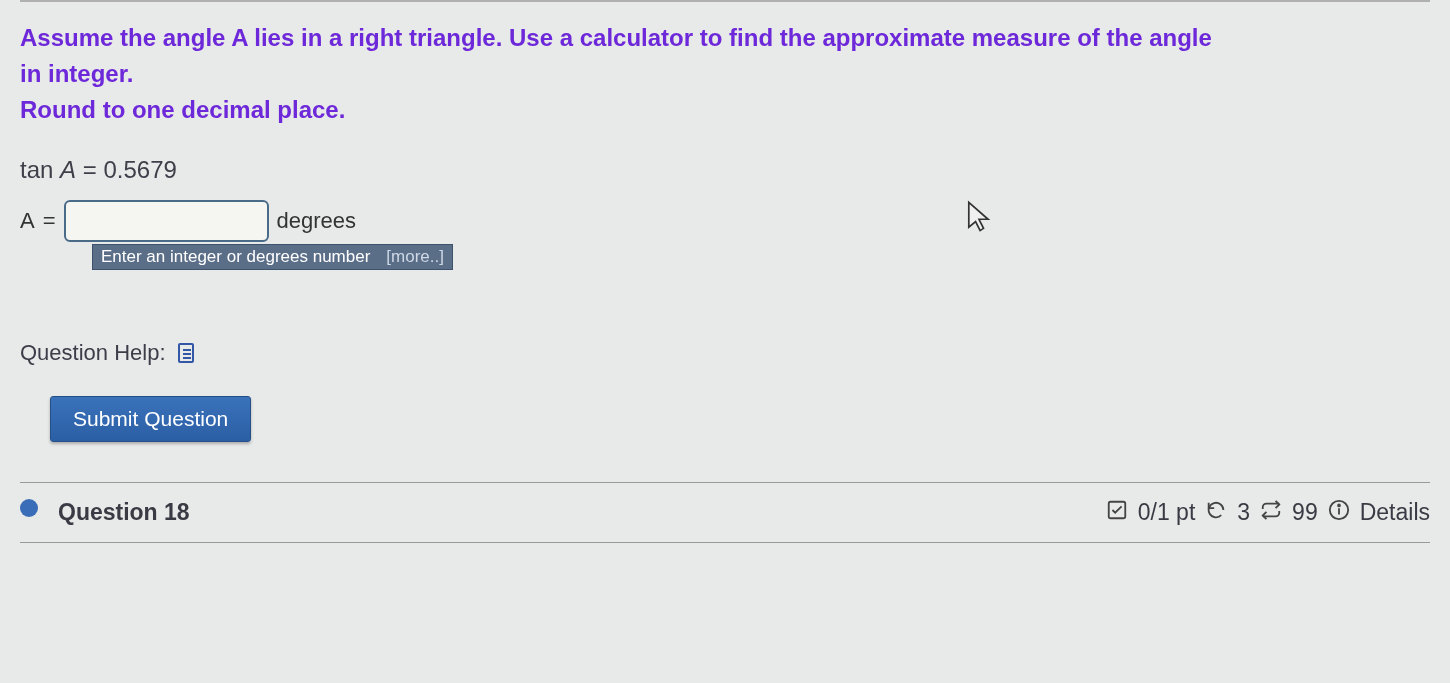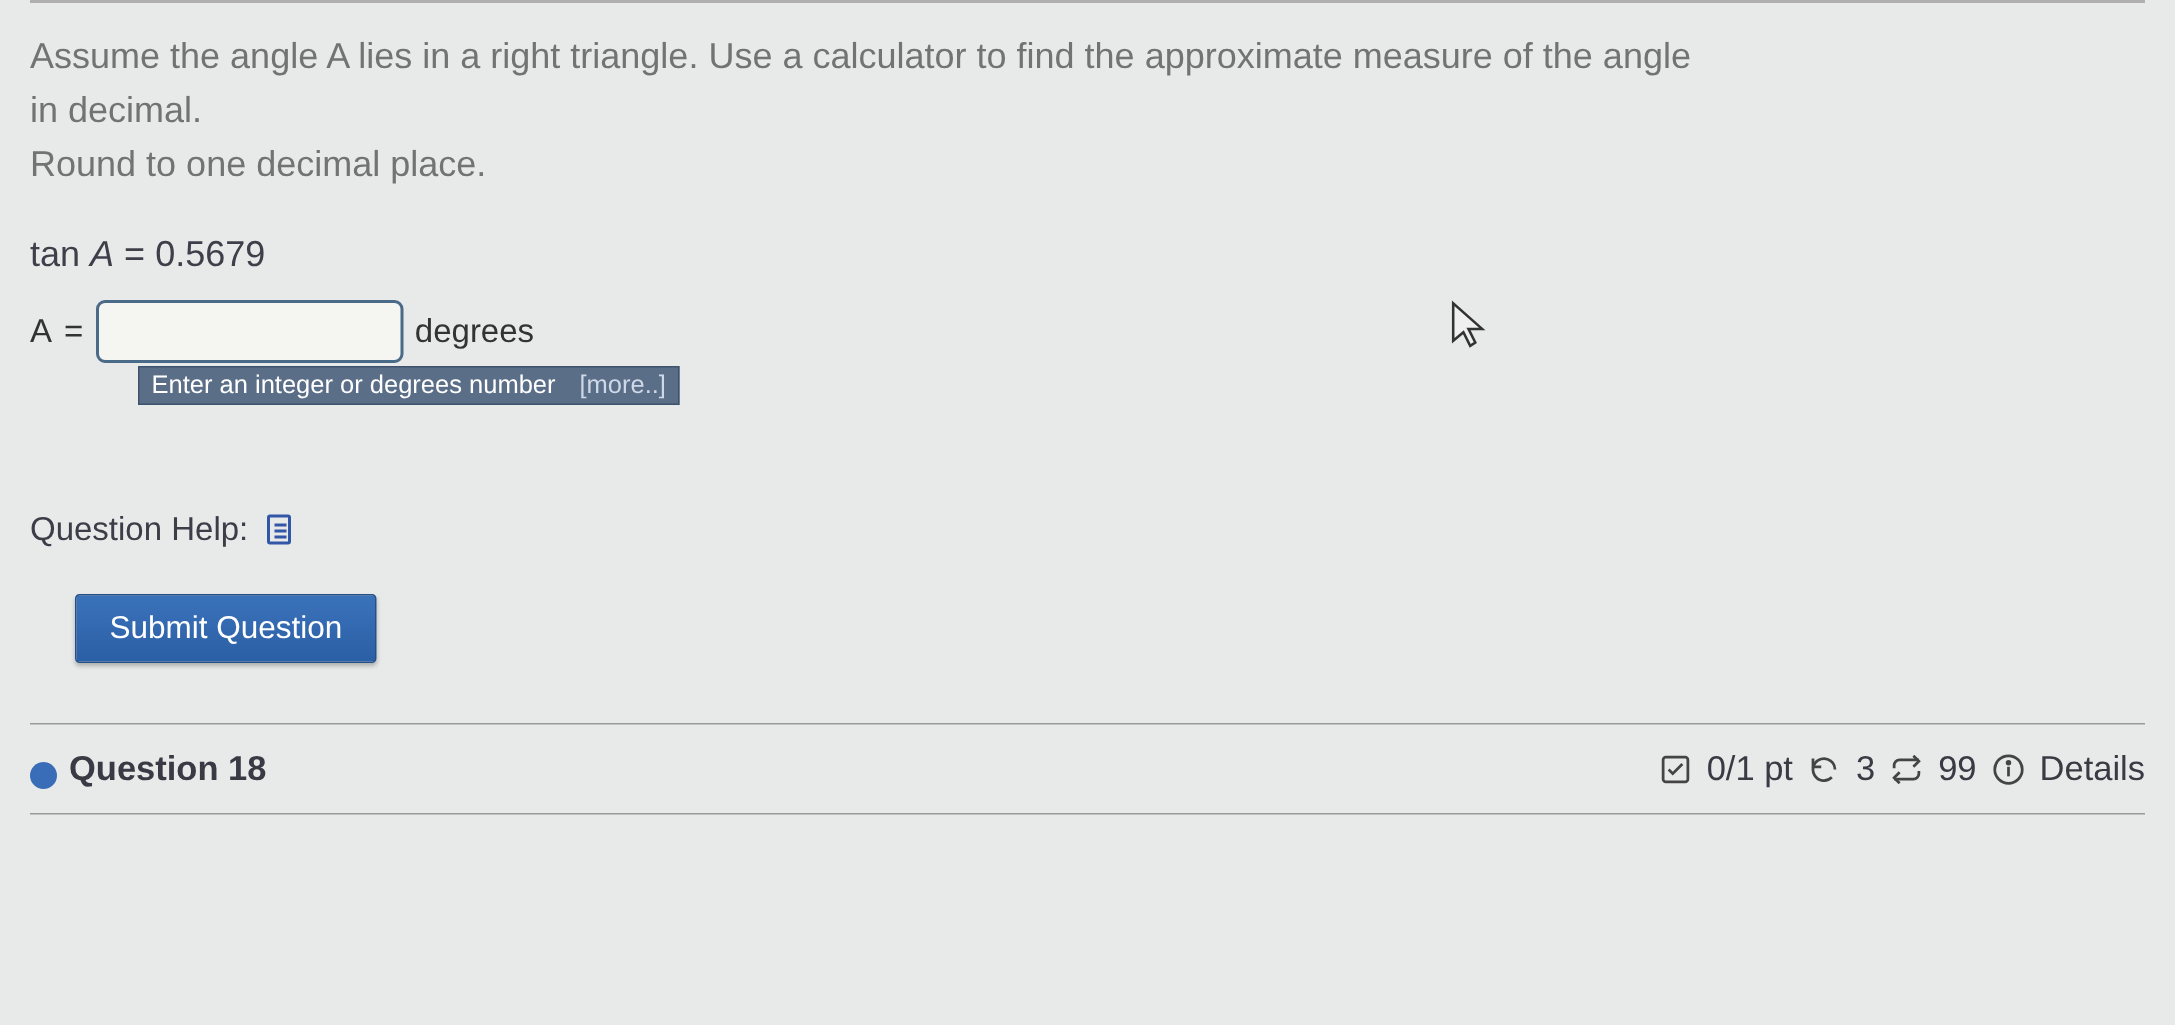--- a/index.html
+++ b/index.html
@@ -14,22 +14,22 @@
   }
   .page {
     padding: 0 20px 0 20px;
   }
   .top-rule {
     border-top: 2px solid #b0b0b0;
     margin-bottom: 18px;
   }
   .prompt {
     font-size: 24px;
-    font-weight: 400;
-    color: #737373;
+    font-weight: 700;
+    color: #6d28d9;
     line-height: 1.5;
     margin-bottom: 28px;
   }
   .equation {
     font-size: 24px;
     color: #3f3f4a;
     margin-bottom: 16px;
   }
   .equation .var { font-style: italic; }
   .answer-row {
@@ -111,33 +111,33 @@
     border-bottom: 1.5px solid #9a9a9a;
     padding: 16px 0;
     display: flex;
     align-items: center;
     justify-content: space-between;
     font-size: 23px;
     color: #3a3a44;
   }
   .q-left {
     display: flex;
-    align-items: flex-end;
-    gap: 8px;
+    align-items: flex-start;
+    gap: 20px;
     font-weight: 600;
   }
   .dot {
     width: 18px; height: 18px;
     border-radius: 50%;
     background: #3a6db7;
     display: inline-block;
   }
   .q-right {
     display: flex;
-    align-items: center;
+    align-items: flex-start;
     gap: 10px;
     font-weight: 500;
   }
   .icon {
     display: inline-flex;
     align-items: center;
     justify-content: center;
   }
   .i-check svg, .i-retry svg, .i-cycle svg, .i-info svg { stroke: #444; }
   .details { color: #3a3a44; }
@@ -149,21 +149,21 @@
   }
 </style>
 </head>
 <body>
 
 <div class="page">
   <div class="top-rule"></div>
 
   <div class="prompt">
     <span>Assume the angle A lies in a right triangle. Use a calculator to find the approximate measure of the angle</span><br>
-    <span>in decimal.</span><br>
+    <span>in integer.</span><br>
     <span>Round to one decimal place.</span>
   </div>
 
   <div class="equation">
     <span>tan</span>
     <span class="var">A</span>
     <span>=</span>
     <span>0.5679</span>
   </div>
 

